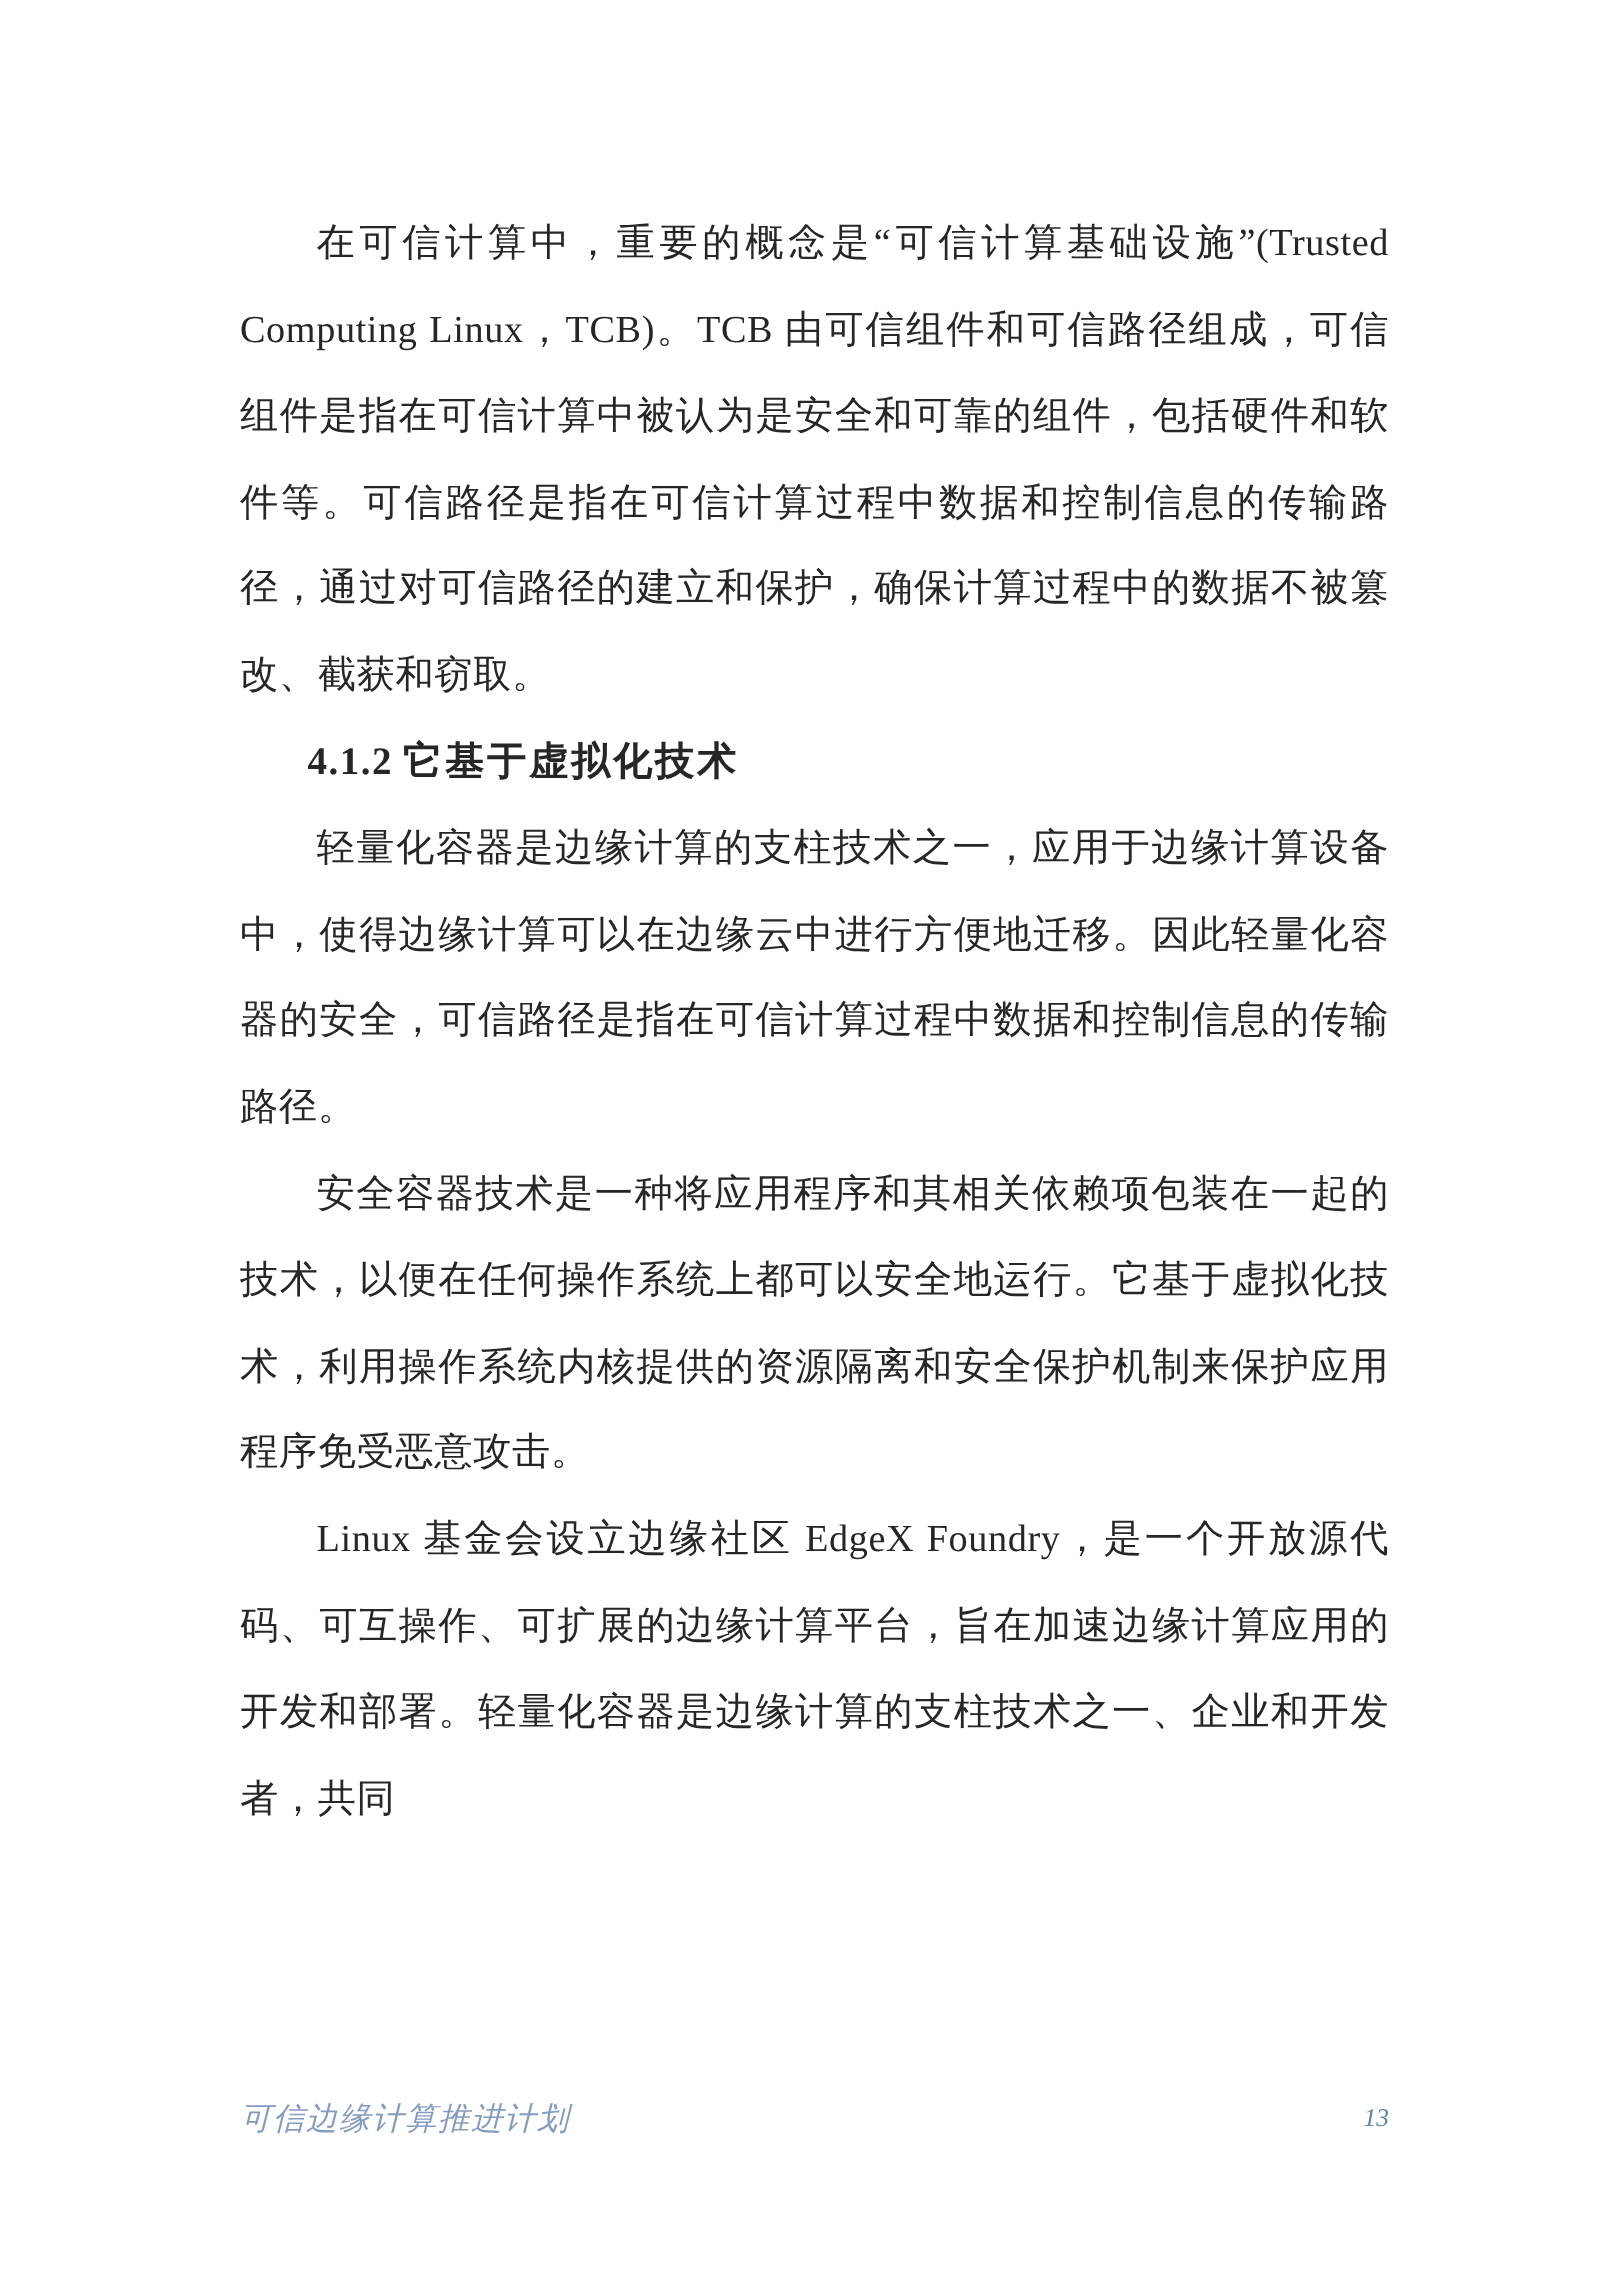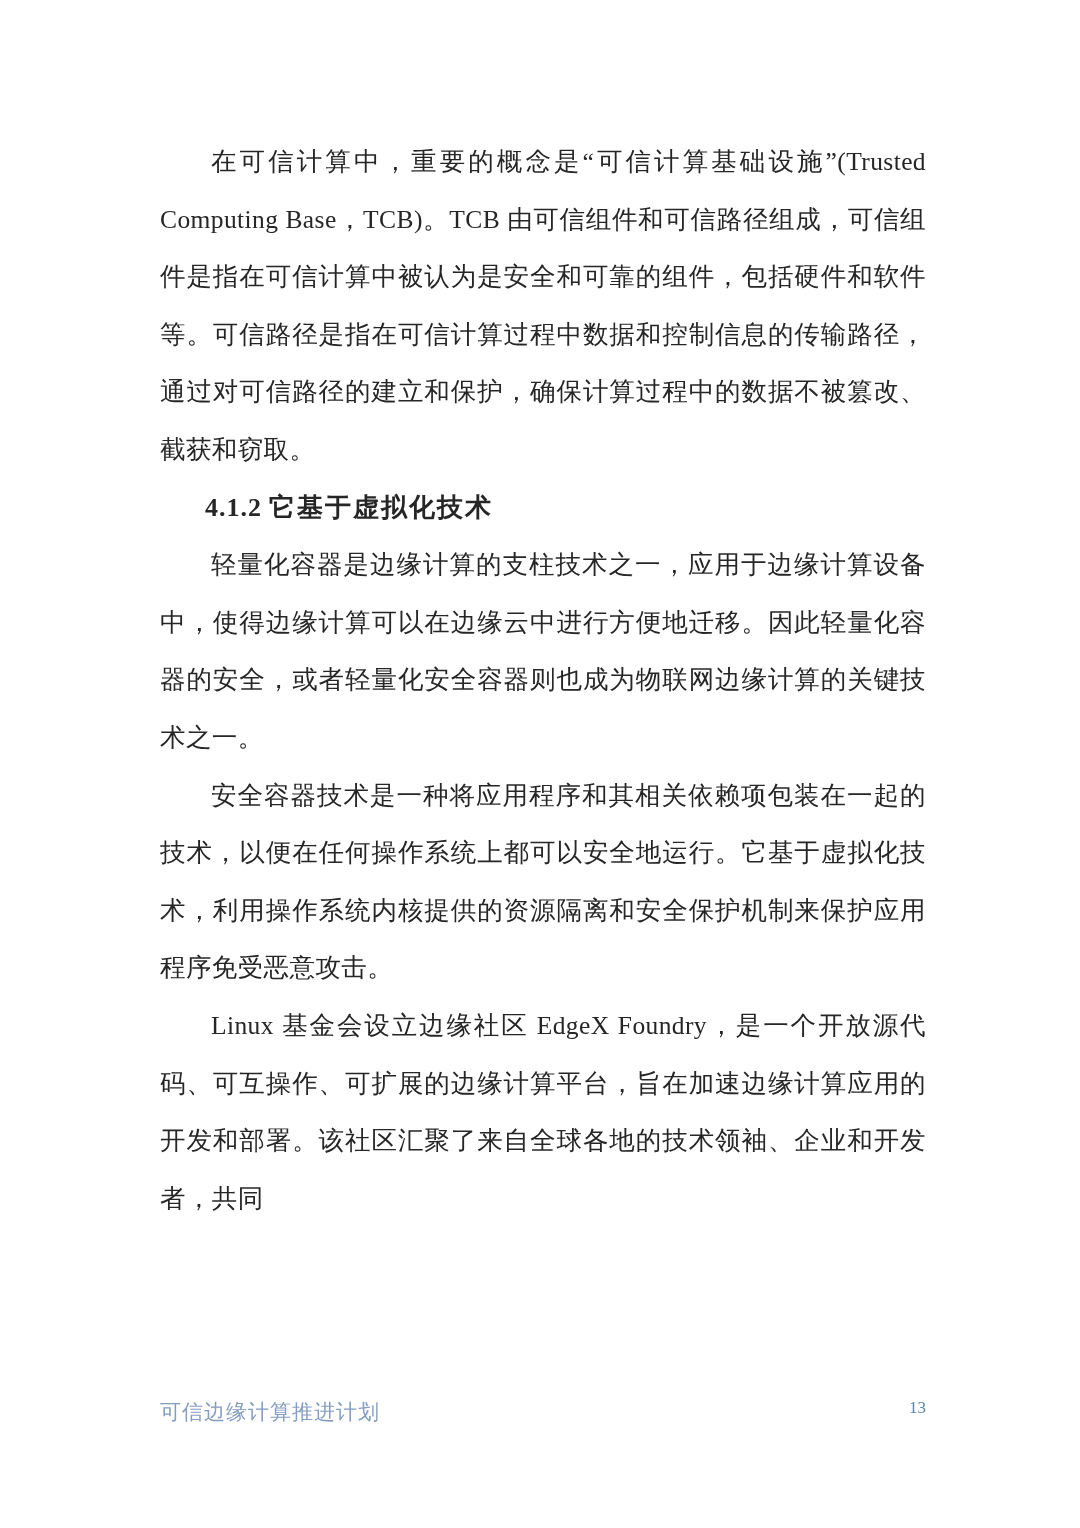--- a/index.html
+++ b/index.html
@@ -48,52 +48,53 @@
   .heading-title {
     letter-spacing: 2px;
   }
   .page-footer {
     position: absolute;
     left: 160px;
     top: 1398px;
     width: 766px;
     display: flex;
     justify-content: space-between;
-    align-items: flex-start;
+    align-items: center;
+    font-style: italic;
   }
   .footer-title {
     color: #849cc0;
     font-size: 21px;
     letter-spacing: 1px;
   }
   .footer-page-number {
     color: #5f84aa;
     font-size: 17px;
   }
 </style>
 </head>
 <body>
 
 <div class="page">
 
   <main class="doc-body">
 
-    <p class="para">在可信计算中，重要的概念是“可信计算基础设施”(Trusted Computing Base，TCB)。TCB 由可信组件和可信路径组成，可信组件是指在可信计算中被认为是安全和可靠的组件，包括硬件和软件等。可信路径是指在可信计算过程中数据和控制信息的传输路径，通过对可信路径的建立和保护，确保计算过程中的数据不被篡改、截获和窃取。</p>
+    <p class="para">在可信计算中，重要的概念是“可信计算基础设施”(Trusted Computing Linux，TCB)。TCB 由可信组件和可信路径组成，可信组件是指在可信计算中被认为是安全和可靠的组件，包括硬件和软件等。可信路径是指在可信计算过程中数据和控制信息的传输路径，通过对可信路径的建立和保护，确保计算过程中的数据不被篡改、截获和窃取。</p>
 
 
     <h3 class="heading">
       <span class="heading-num">4.1.2</span>
       <span class="heading-title">它基于虚拟化技术</span>
     </h3>
 
-    <p class="para">轻量化容器是边缘计算的支柱技术之一，应用于边缘计算设备中，使得边缘计算可以在边缘云中进行方便地迁移。因此轻量化容器的安全，或者轻量化安全容器则也成为物联网边缘计算的关键技术之一。</p>
+    <p class="para">轻量化容器是边缘计算的支柱技术之一，应用于边缘计算设备中，使得边缘计算可以在边缘云中进行方便地迁移。因此轻量化容器的安全，可信路径是指在可信计算过程中数据和控制信息的传输路径。</p>
 
     <p class="para">安全容器技术是一种将应用程序和其相关依赖项包装在一起的技术，以便在任何操作系统上都可以安全地运行。它基于虚拟化技术，利用操作系统内核提供的资源隔离和安全保护机制来保护应用程序免受恶意攻击。</p>
 
-    <p class="para">Linux 基金会设立边缘社区 EdgeX Foundry，是一个开放源代码、可互操作、可扩展的边缘计算平台，旨在加速边缘计算应用的开发和部署。该社区汇聚了来自全球各地的技术领袖、企业和开发者，共同</p>
+    <p class="para">Linux 基金会设立边缘社区 EdgeX Foundry，是一个开放源代码、可互操作、可扩展的边缘计算平台，旨在加速边缘计算应用的开发和部署。轻量化容器是边缘计算的支柱技术之一、企业和开发者，共同</p>
 
   </main>
 
   <footer class="page-footer">
     <span class="footer-title">可信边缘计算推进计划</span>
     <span class="footer-page-number">13</span>
   </footer>
 
 </div>
 

